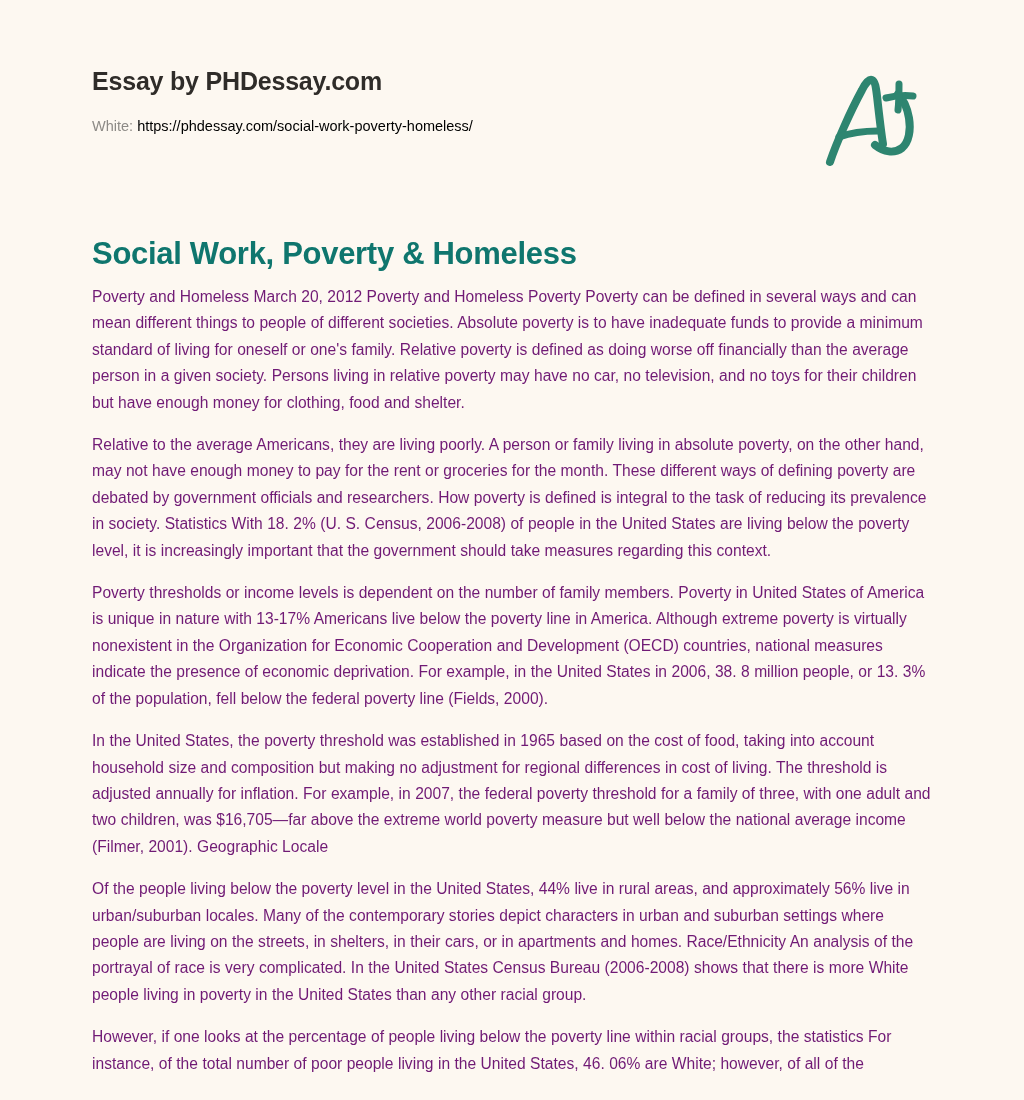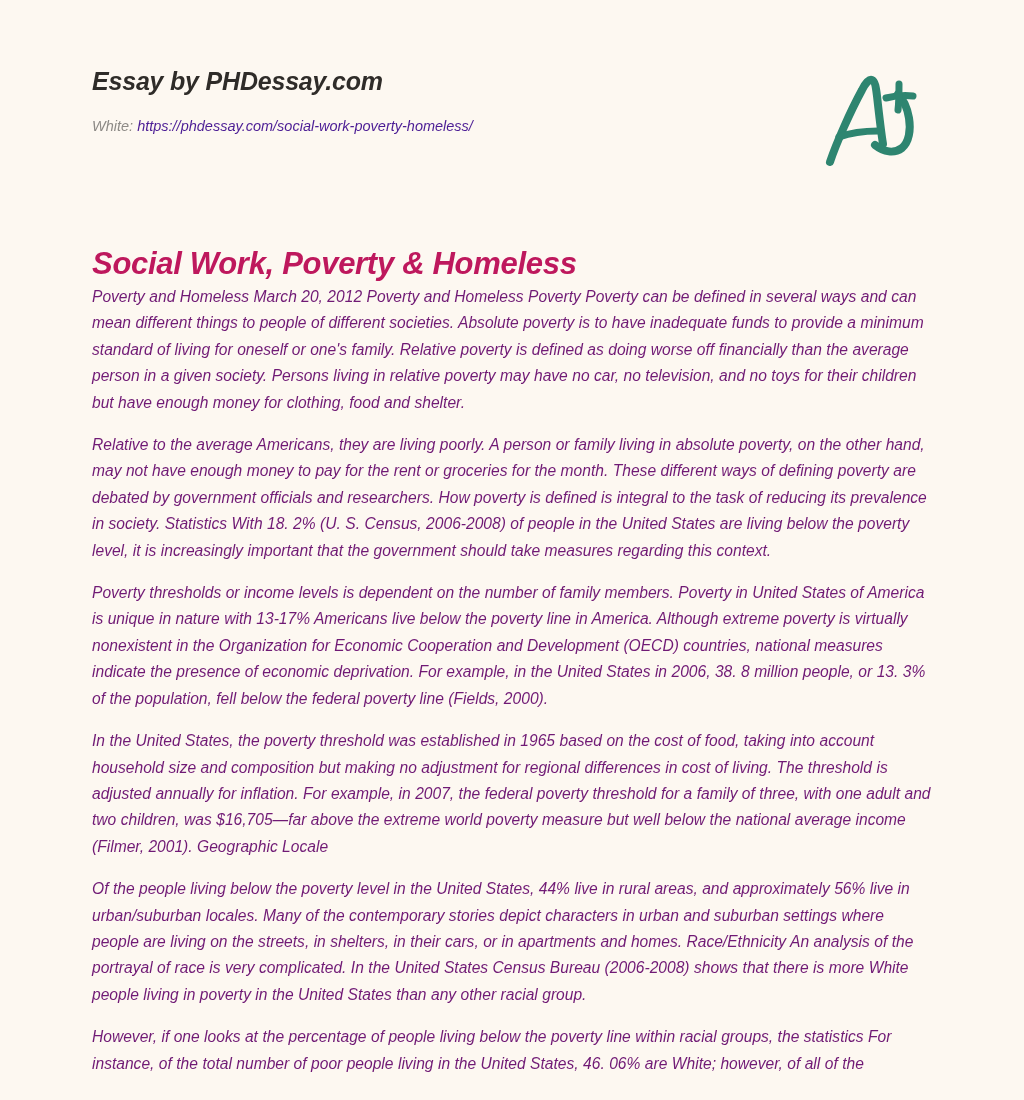--- a/index.html
+++ b/index.html
@@ -11,21 +11,20 @@
     height: 1100px;
     background: #fdf8f1;
     font-family: "Liberation Sans", sans-serif;
     overflow: hidden;
   }
   .page {
     position: relative;
     width: 831px;
     height: 1100px;
     box-sizing: border-box;
-    font-style: italic;
   }
   .header {
     position: absolute;
     left: 92px;
     top: 66px;
     width: 840px;
   }
   .brand-line {
     font-size: 25px;
     font-weight: 700;
@@ -34,43 +33,43 @@
     line-height: 1.2;
   }
   .source-line {
     margin-top: 20px;
     font-size: 14.5px;
     color: #8d8a86;
     line-height: 1.4;
     white-space: nowrap;
   }
   .source-link {
-    color: #4c1d95;
+    color: #000000;
     text-decoration: none;
   }
   .logo {
     position: absolute;
     left: 812px;
     top: 66px;
     width: 120px;
     height: 110px;
   }
   .logo svg {
     display: block;
     width: 120px;
     height: 110px;
   }
   .title {
     position: absolute;
     left: 92px;
-    top: 224px;
+    top: 214px;
     width: 860px;
     font-size: 31px;
     font-weight: 700;
-    color: #be185d;
+    color: #0f766e;
     letter-spacing: -0.3px;
     line-height: 1.25;
   }
   .article {
     position: absolute;
     left: 92px;
     top: 284px;
     width: 842px;
   }
   .para {

